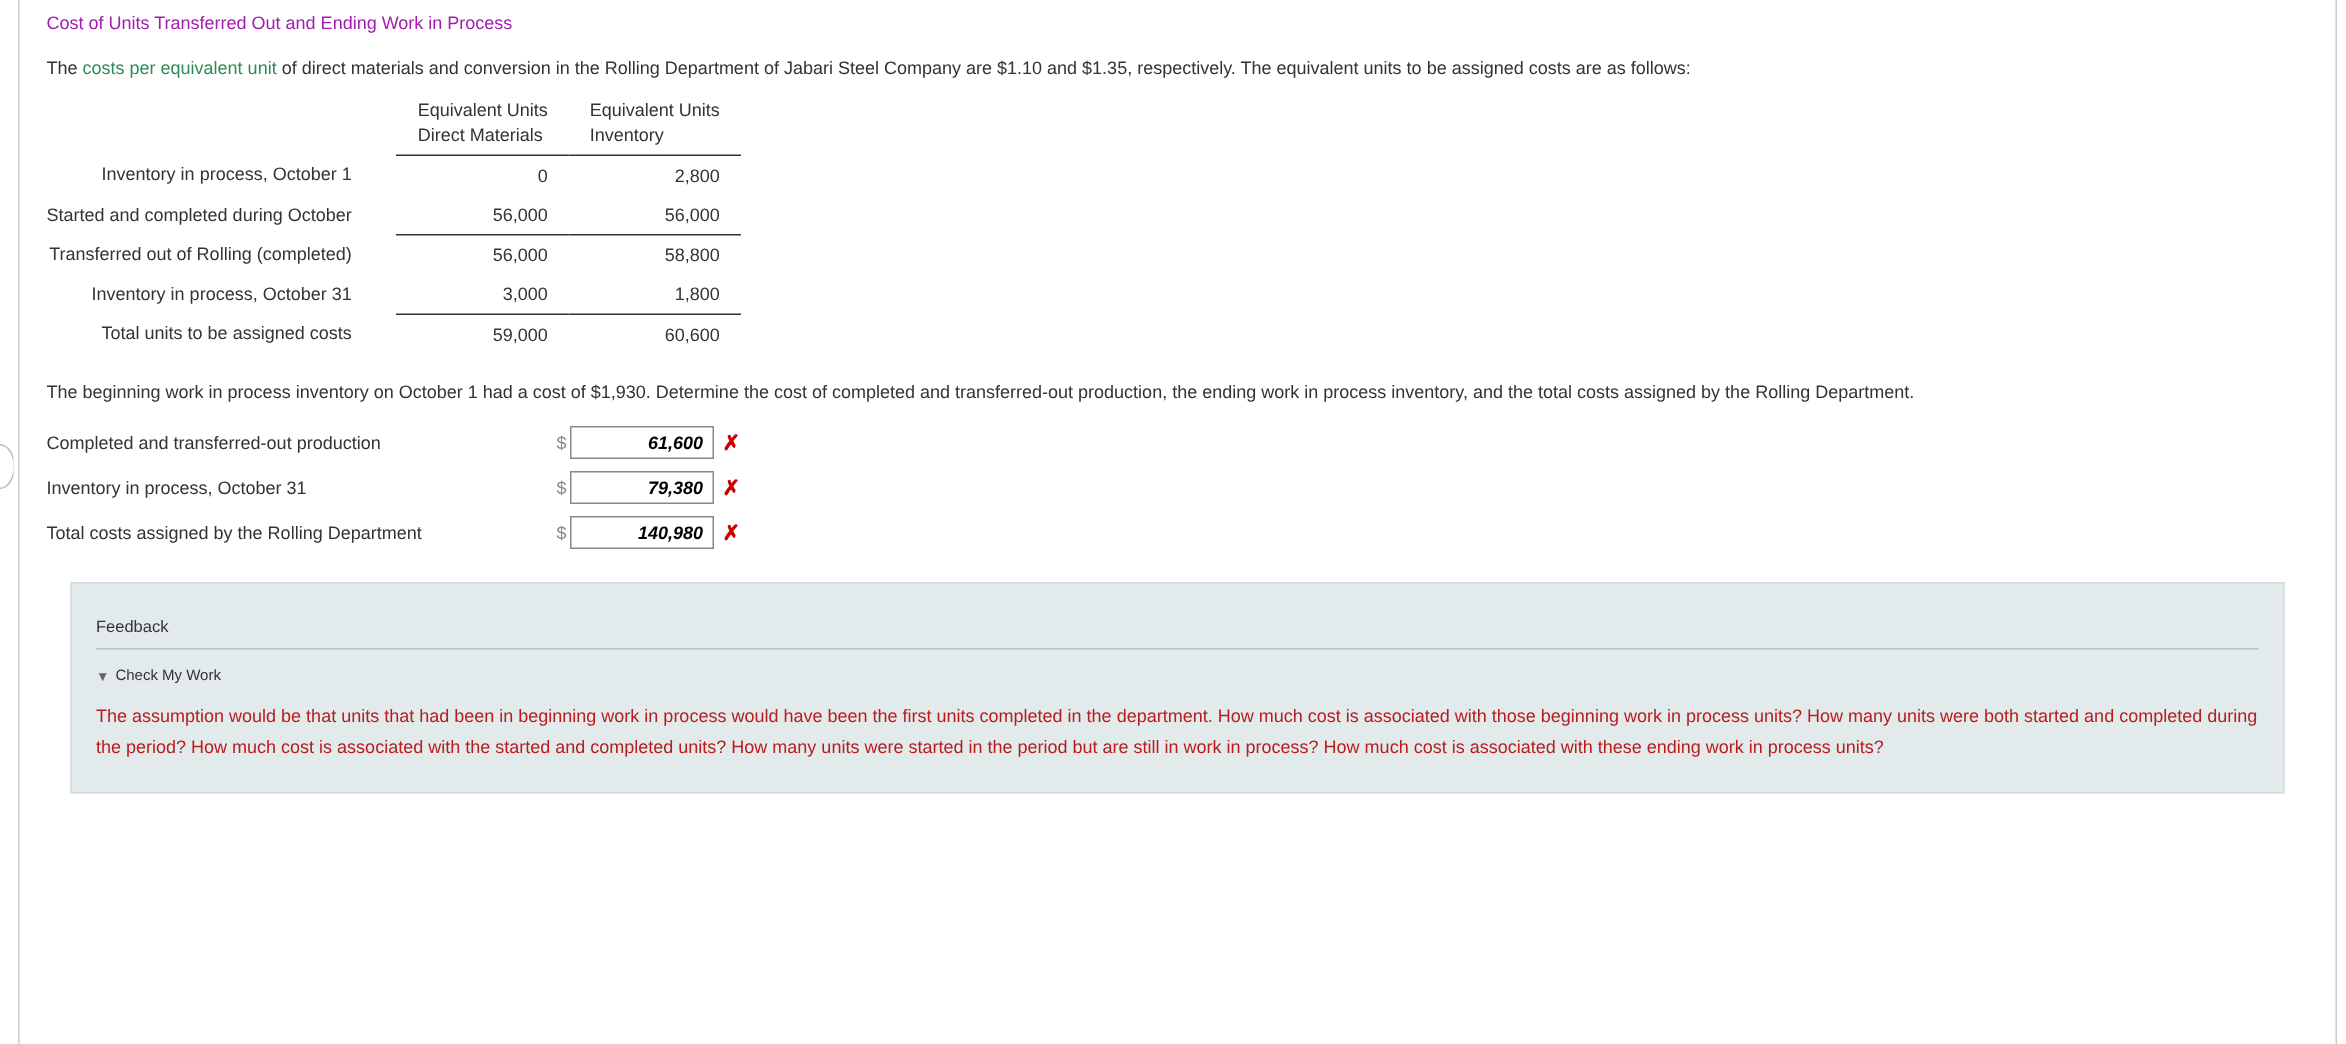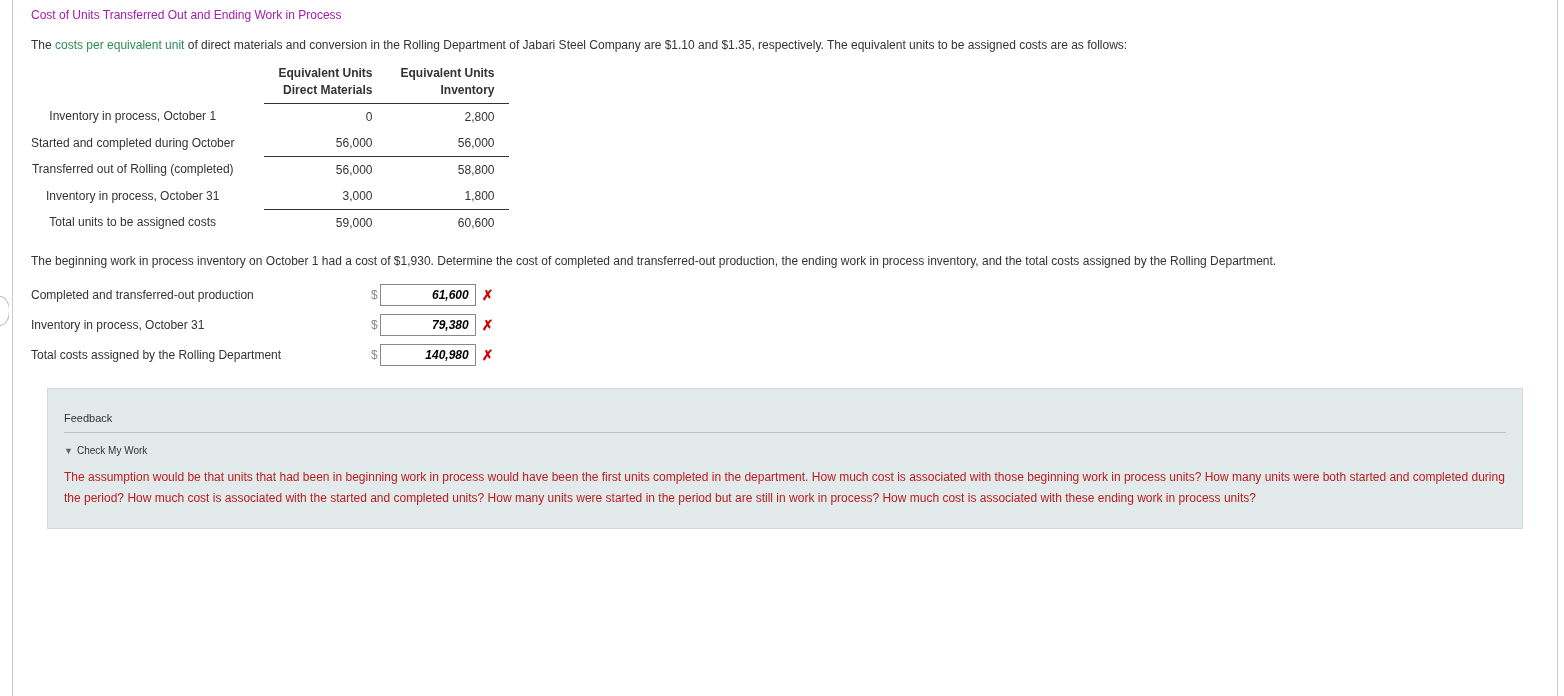--- a/index.html
+++ b/index.html
@@ -30,32 +30,32 @@
       line-height: 1.5;
     }
     .link-txt {
       color: #2e8b57;
     }
     table.eq-table {
       border-collapse: collapse;
       margin-bottom: 16px;
     }
     table.eq-table th {
-      font-weight: bold;
-      text-align: right;
+      font-weight: normal;
+      text-align: left;
       padding: 4px 14px;
       border-bottom: 1px solid #333;
       line-height: 1.4;
     }
     table.eq-table td {
       padding: 6px 14px;
       text-align: right;
     }
     table.eq-table td.row-lbl {
-      text-align: center;
+      text-align: right;
       padding-left: 0;
       padding-right: 30px;
     }
     table.eq-table tr.rule-below td.num {
       border-bottom: 1px solid #333;
     }
     .para {
       margin: 0 0 14px 0;
       line-height: 1.5;
     }

